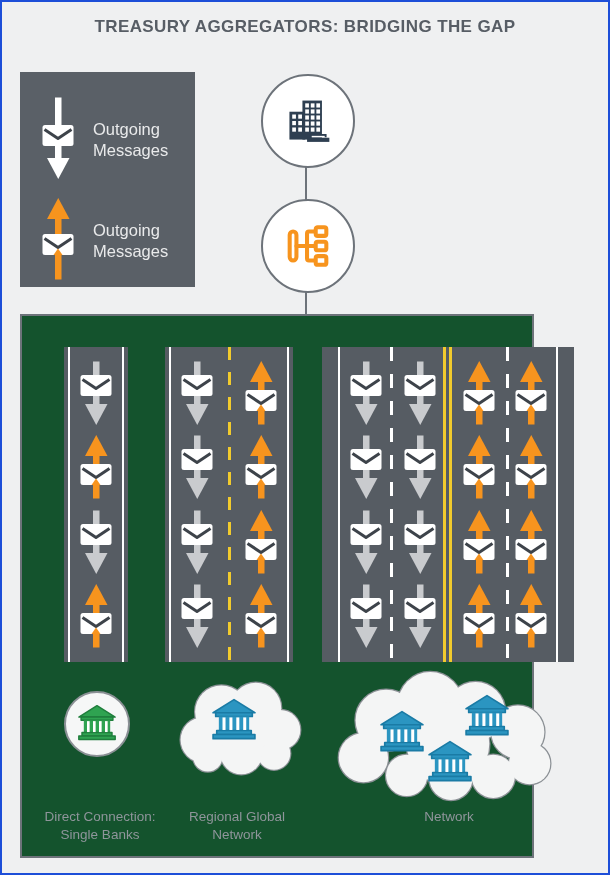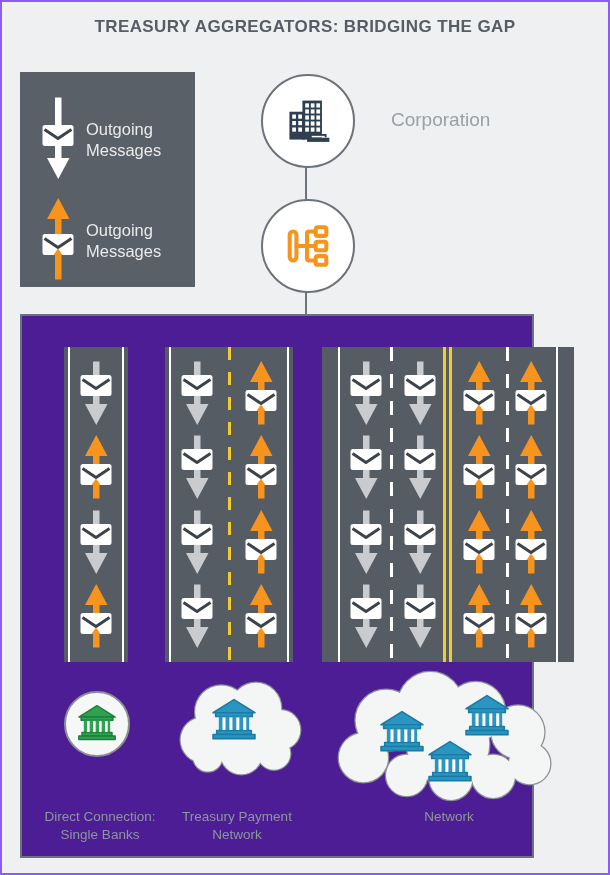--- a/index.html
+++ b/index.html
@@ -1,31 +1,31 @@
 <!DOCTYPE html>
 <html style="--yellow: #f2cb2d; --navy: #2e3f51; --orange: #f7941e;"><head>
 <meta charset="utf-8">
 <style>
   html,body{margin:0;padding:0;background:#fff}
-  .page{position:relative;width:610px;height:875px;background:#eff0f1;border:2px solid #8b5cf6;
+  .page{position:relative;width:610px;height:875px;background:#eff0f1;border:2px solid #1d4ed8;
         box-sizing:border-box;font-family:"Liberation Sans",sans-serif;overflow:hidden}
   .title{position:absolute;top:15px;left:0;width:100%;text-align:center;font-size:17px;
          font-weight:bold;color:#575d65;letter-spacing:.4px}
   .legend{position:absolute;left:18px;top:70px;width:175px;height:215px;background:#5a6067}
-  .legend-item{position:absolute;left:16px;display:flex;align-items:center;gap:6px;height:86px}
+  .legend-item{position:absolute;left:16px;display:flex;align-items:center;gap:13px;height:86px}
   .legend-item .txt{font-size:16.5px;color:#e9eaeb;line-height:21px}
   .vline{position:absolute;left:303px;top:118px;width:2px;height:196px;background:#6d737a}
   .node-circle{position:absolute;width:90px;height:90px;border-radius:50%;background:#fff;
                border:2px solid #6d737a;display:flex;align-items:center;justify-content:center}
   .corp{left:259px;top:72px}
   .ta{left:259px;top:197px}
   .node-label{position:absolute;left:389px;font-size:19px;color:#9aa0a6;line-height:26px}
   .corp-label{top:105px}
   .ta-label{top:216px}
-  .panel{position:absolute;left:18px;top:312px;width:514px;height:544px;background:#4c1d95;
+  .panel{position:absolute;left:18px;top:312px;width:514px;height:544px;background:#14532d;
          border:2px solid #6d737a;box-sizing:border-box}
   .road{position:absolute;top:31px;height:315px;background:#565c63}
   .road1{left:42px;width:64px}
   .road2{left:143px;width:128px}
   .road3{left:300px;width:252px}
   .line{position:absolute;top:0;bottom:0}
   .solid-white{width:2px;background:#fff}
   .dash-white{width:2.5px;background:repeating-linear-gradient(to bottom,#fff 0 14px,transparent 14px 27px)}
   .dash-yellow{width:3px;background:repeating-linear-gradient(to bottom,var(--yellow) 0 13px,transparent 13px 25px)}
   .solid-yellow{width:3px;background:var(--yellow)}
@@ -131,23 +131,20 @@
         <path d="M16,28 H35"></path>
         <path d="M27,28 V15 q0,-2 2,-2 h7"></path>
         <path d="M27,28 V41 q0,2 2,2 h7"></path>
         <rect x="36" y="8.5" width="11" height="9" rx="2" fill="#fff"></rect>
         <rect x="36" y="23.5" width="11" height="9" rx="2" fill="#fff"></rect>
         <rect x="36" y="38.5" width="11" height="9" rx="2" fill="#fff"></rect>
       </g>
     </svg>
   </div>
 
-  <div class="node-label corp-label">
-    <span class="lbl-line">Corporation</span>
-  </div>
 
   <div class="panel">
 
     <div class="road road1">
       <div class="line solid-white" style="left:4px"></div>
       <div class="line solid-white" style="right:4px"></div>
       <div class="lane" style="left:10px">
           <svg width="44" height="66" viewBox="0 0 44 66">
             <rect x="19" y="1.5" width="6.5" height="47" fill="#c9cbce"></rect>
             <polygon points="11,44 33.5,44 22.25,65" fill="#c9cbce"></polygon>
@@ -534,21 +531,21 @@
             <rect x="24.2" y="18.5" width="2.9" height="12"></rect>
             <rect x="30.8" y="18.5" width="2.9" height="12"></rect>
           </g>
         </svg></span>
 
     <div class="ep-label ep1">
       <span class="lbl-line">Direct Connection:</span>
       <span class="lbl-line">Single Banks</span>
     </div>
     <div class="ep-label ep2">
-      <span class="lbl-line">Treasury Payment</span>
+      <span class="lbl-line">Regional Global</span>
       <span class="lbl-line">Network</span>
     </div>
     <div class="ep-label ep3">
       <span class="lbl-line">Network</span>
     </div>
 
   </div>
 </div>
 
 </body></html>

